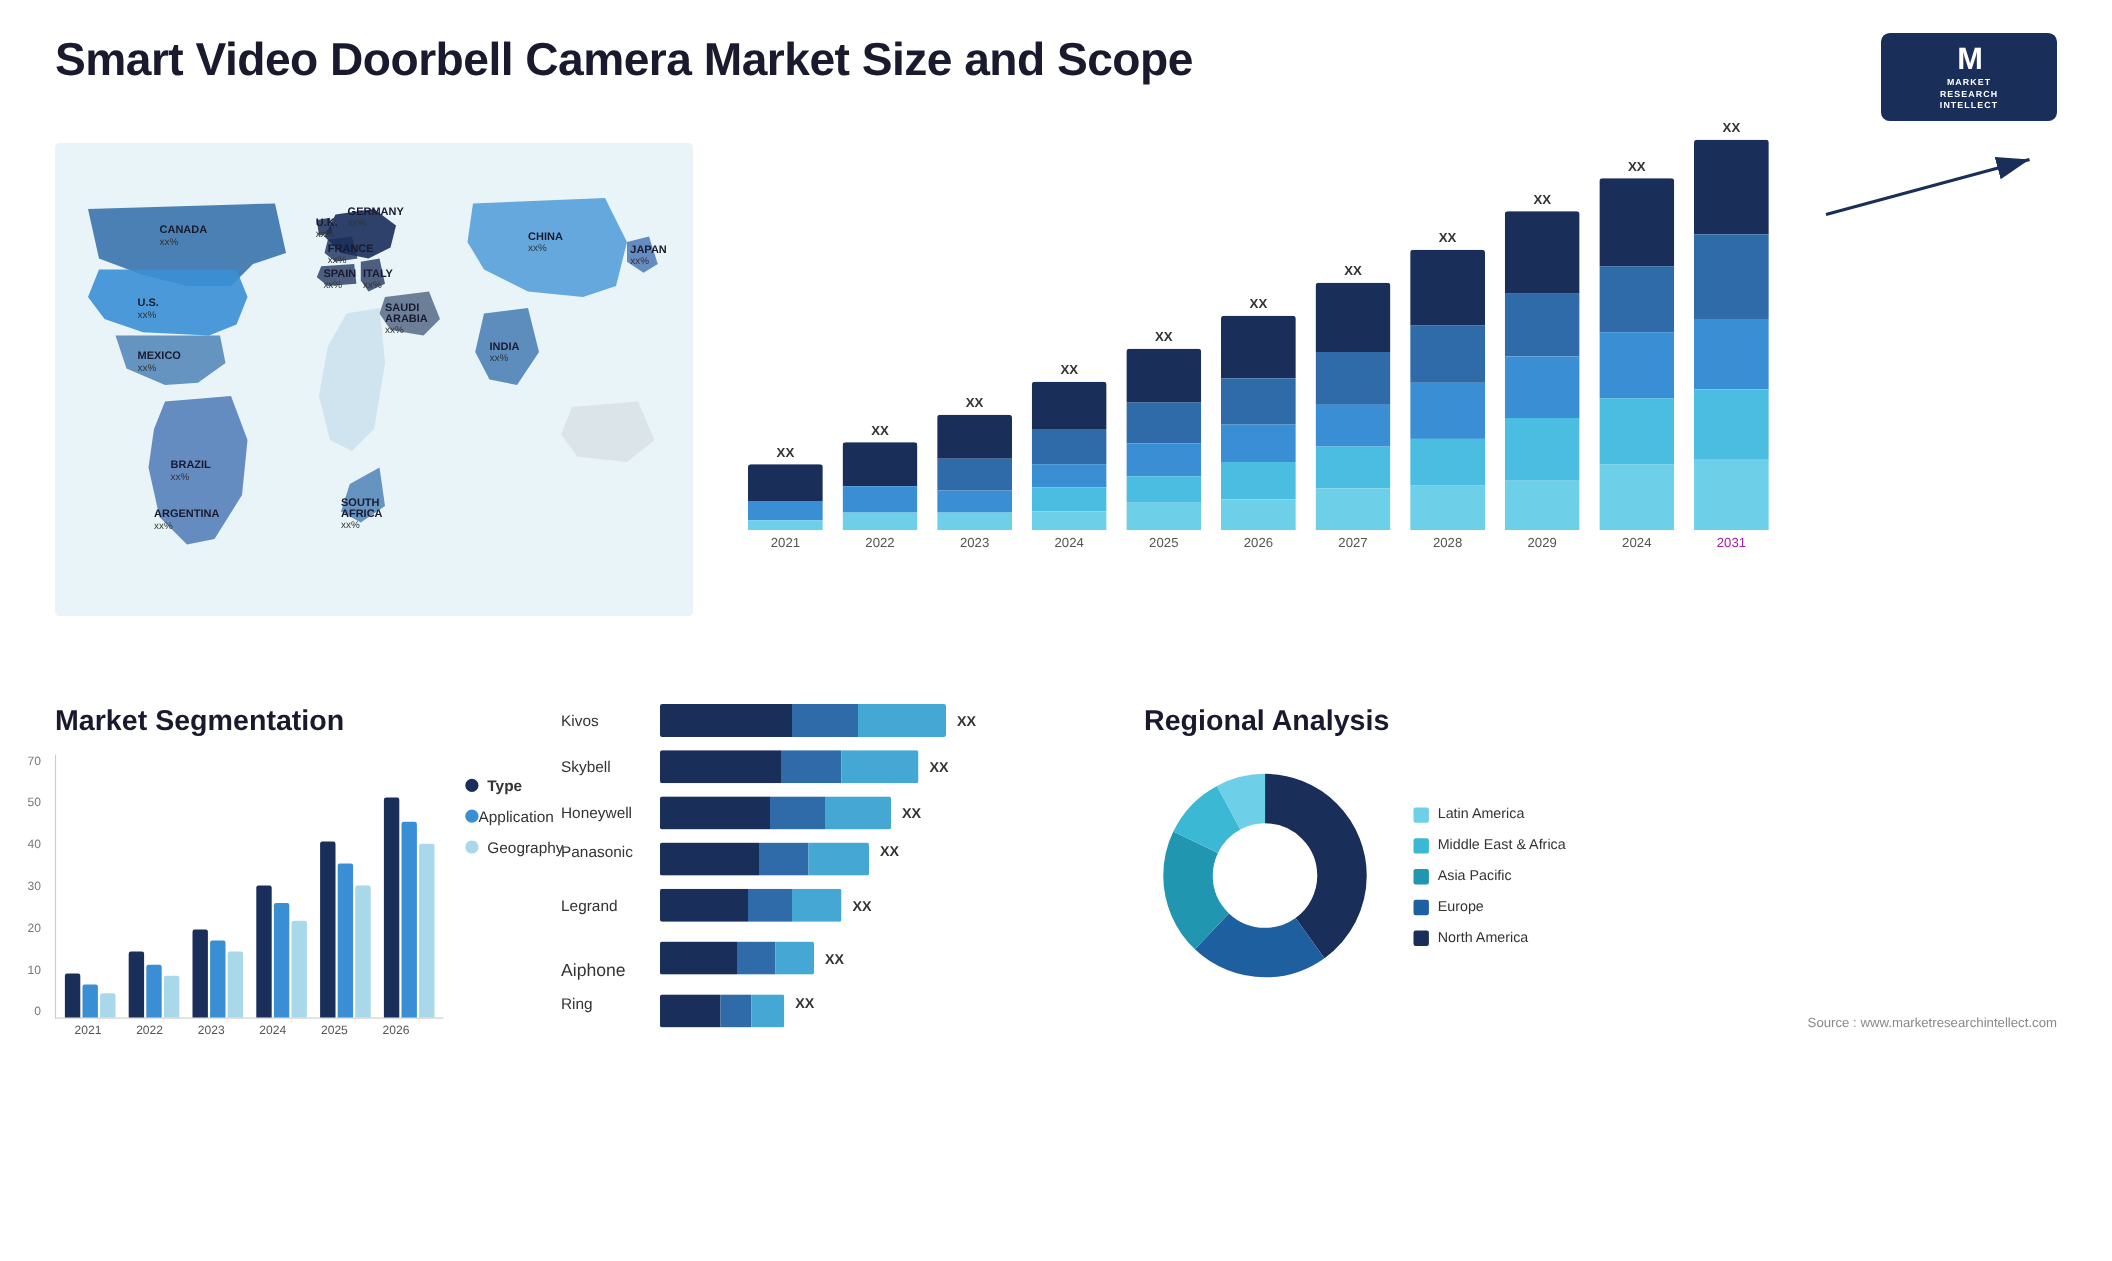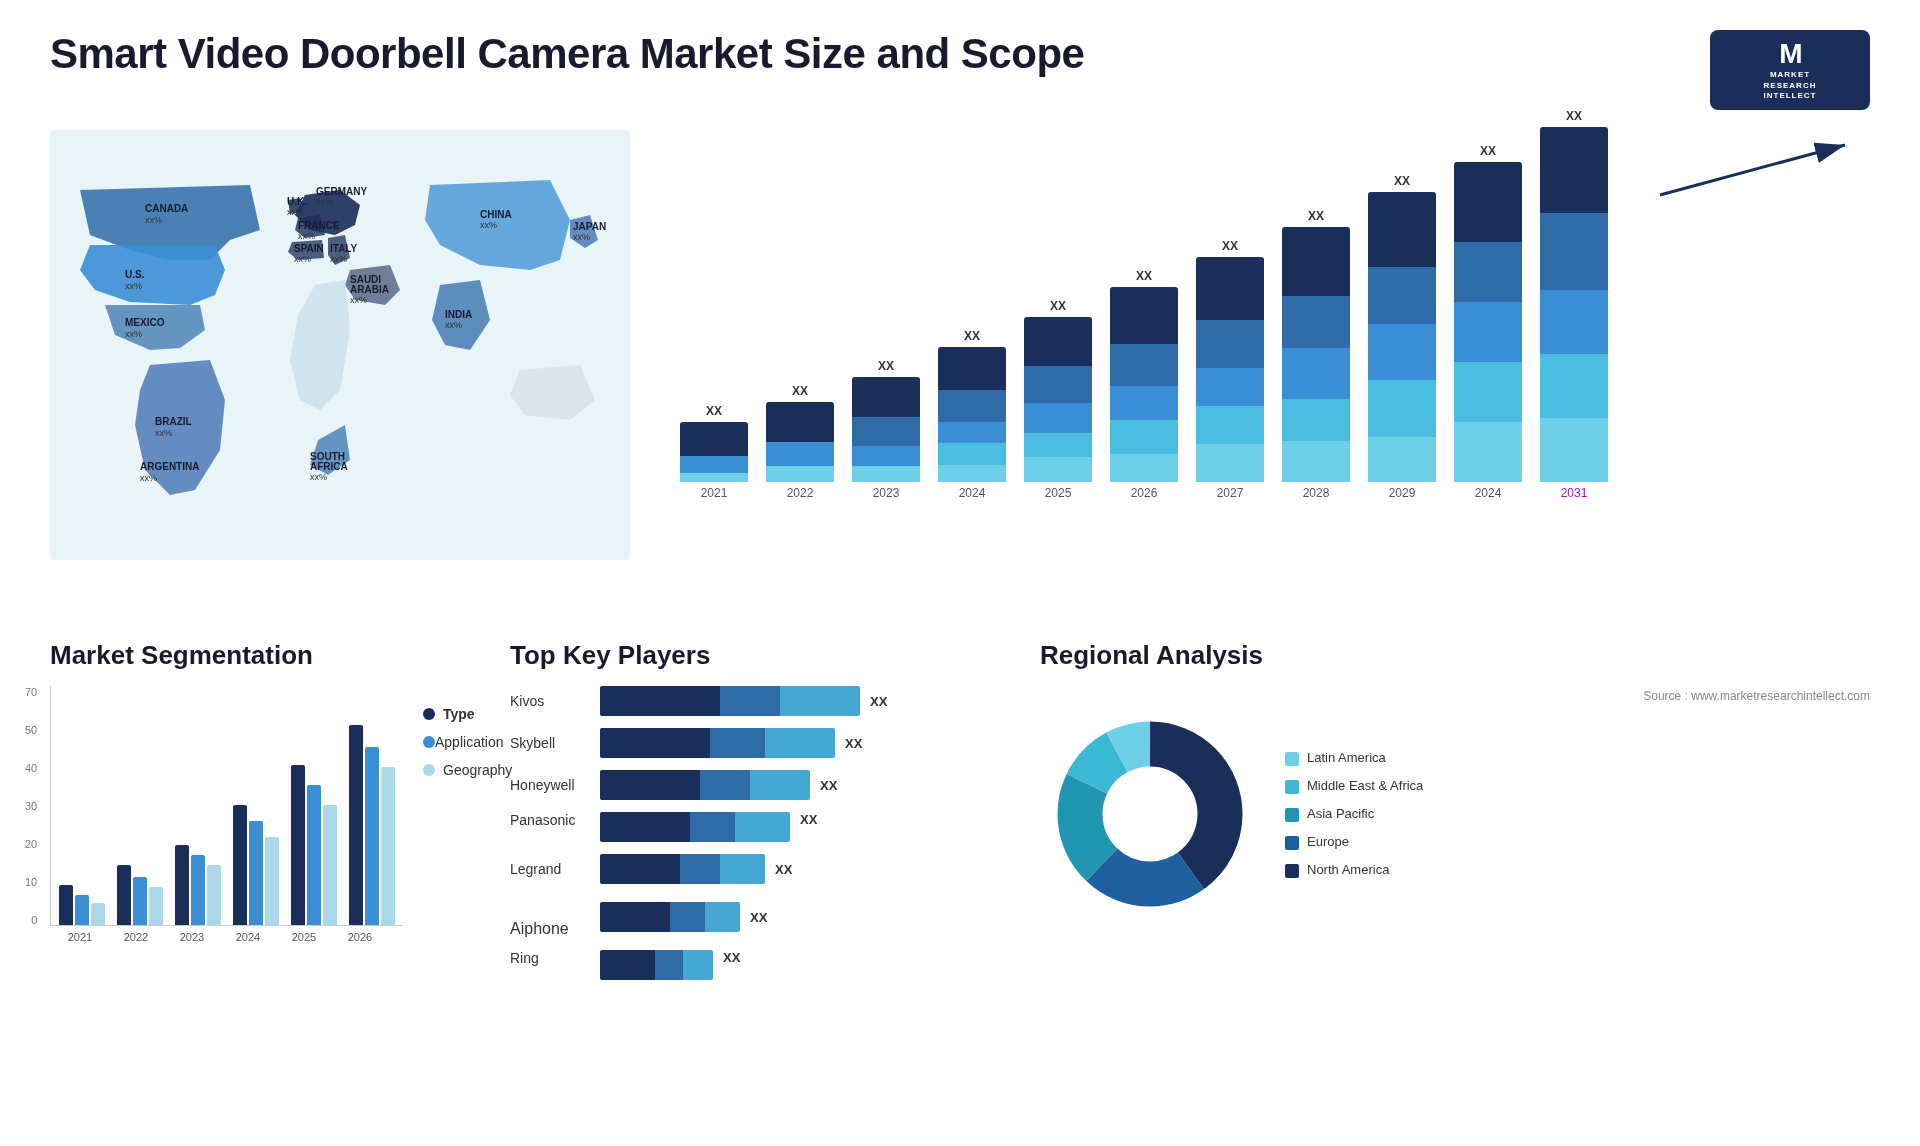--- a/index.html
+++ b/index.html
@@ -403,21 +403,20 @@
           </div>
           <div style="display:flex; align-items:center; gap:8px;">
             <div style="width:12px; height:12px; border-radius:50%; background:#a8d8ea;"></div>
             <span style="font-size:14px; color:#333;">Geography</span>
           </div>
         </div>
       </div>
     </div>
 
     <div>
-      <h2 class="section-title">Top Key Players</h2>
 
       <div style="display:flex; align-items:center; margin-bottom:12px; gap:10px;">
         <span style="font-size:14px; color:#333; width:80px;">Kivos</span>
         <div style="display:flex; height:30px; border-radius:2px; overflow:hidden;">
           <div style="width:120px; background:#1a2e5a;"></div>
           <div style="width:60px; background:#2e6ba8;"></div>
           <div style="width:80px; background:#45a8d4;"></div>
         </div>
         <span style="font-size:13px; font-weight:700; color:#333;">XX</span>
       </div>
@@ -478,24 +477,20 @@
           <div style="width:55px; background:#1a2e5a;"></div>
           <div style="width:28px; background:#2e6ba8;"></div>
           <div style="width:30px; background:#45a8d4;"></div>
         </div>
         <span style="font-size:13px; font-weight:700; color:#333;">XX</span>
       </div>
     </div>
 
     <div>
       <h2 class="section-title">Regional Analysis</h2>
-      <div style="text-align:right; margin-top:15px;">
-        <span style="font-size:12px; color:#888;">Source : www.marketresearchintellect.com</span>
-      </div>
-
       <div style="display:flex; align-items:center; gap:25px;">
 
         <svg width="220" height="220" viewBox="0 0 220 220">
 
           <circle cx="110" cy="110" r="70" fill="none" stroke="#1a2e5a" stroke-width="45" stroke-dasharray="175.9 263.9" stroke-dashoffset="0" transform="rotate(-90 110 110)"></circle>
 
           <circle cx="110" cy="110" r="70" fill="none" stroke="#1e5fa0" stroke-width="45" stroke-dasharray="96.8 342.9" stroke-dashoffset="-175.9" transform="rotate(-90 110 110)"></circle>
 
           <circle cx="110" cy="110" r="70" fill="none" stroke="#2196b0" stroke-width="45" stroke-dasharray="88.0 351.8" stroke-dashoffset="-272.7" transform="rotate(-90 110 110)"></circle>
 
@@ -522,15 +517,19 @@
           <div style="display:flex; align-items:flex-start; gap:8px;">
             <div style="width:14px; height:14px; border-radius:2px; background:#1e5fa0; flex-shrink:0; margin-top:2px;"></div>
             <span style="font-size:13px; color:#333;">Europe</span>
           </div>
           <div style="display:flex; align-items:flex-start; gap:8px;">
             <div style="width:14px; height:14px; border-radius:2px; background:#1a2e5a; flex-shrink:0; margin-top:2px;"></div>
             <span style="font-size:13px; color:#333;">North America</span>
           </div>
         </div>
       </div>
+
+      <div style="text-align:right; margin-top:15px;">
+        <span style="font-size:12px; color:#888;">Source : www.marketresearchintellect.com</span>
+      </div>
     </div>
   </div>
 </div>
 
 </body></html>

